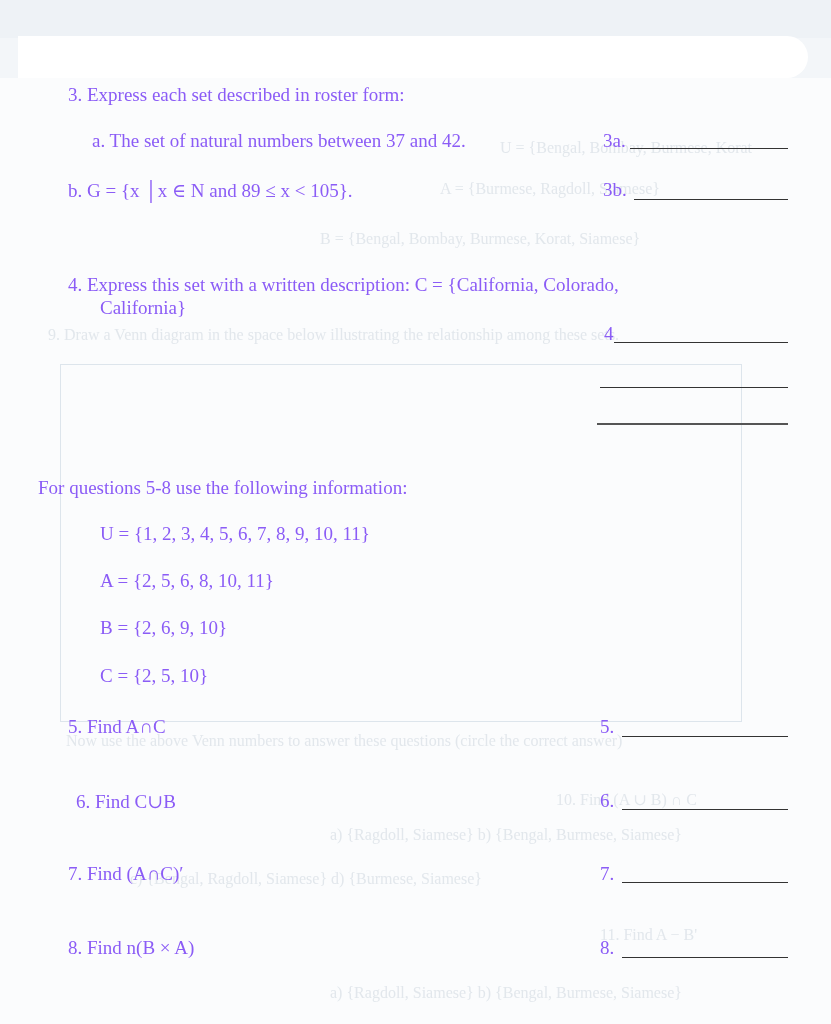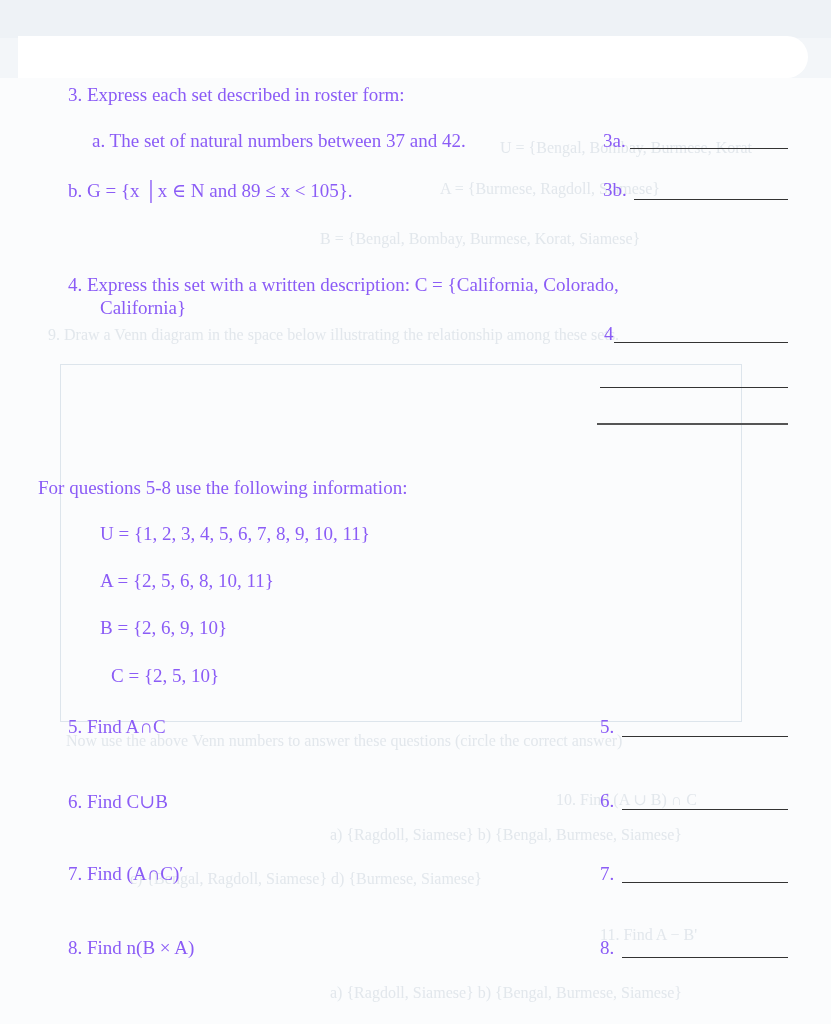--- a/index.html
+++ b/index.html
@@ -66,27 +66,27 @@
 <div class="t" style="left:100px;top:297px;">California}</div>
 <div class="t" style="left:604px;top:323px;">4</div>
 <div class="blank" style="left:614px;top:342px;width:174px;"></div>
 <div class="blank" style="left:600px;top:387px;width:188px;"></div>
 <div class="blank thick" style="left:597px;top:423px;width:191px;"></div>
 
 <div class="t" style="left:38px;top:477px;">For questions 5-8 use the following information:</div>
 <div class="t" style="left:100px;top:523px;">U = {1, 2, 3, 4, 5, 6, 7, 8, 9, 10, 11}</div>
 <div class="t" style="left:100px;top:570px;">A = {2, 5, 6, 8, 10, 11}</div>
 <div class="t" style="left:100px;top:617px;">B = {2, 6, 9, 10}</div>
-<div class="t" style="left:100px;top:665px;margin-left:11px;">C = {2, 5, 10}</div>
+<div class="t" style="left:100px;top:665px;">C = {2, 5, 10}</div>
 
 <div class="t" style="left:68px;top:716px;">5.   Find A∩C</div>
 <div class="t" style="left:600px;top:716px;">5.</div>
 <div class="blank" style="left:622px;top:736px;width:166px;"></div>
 
-<div class="t" style="left:68px;top:790px;">6.  Find C∪B</div>
+<div class="t" style="left:76px;top:790px;">6.  Find C∪B</div>
 <div class="t" style="left:600px;top:790px;">6.</div>
 <div class="blank" style="left:622px;top:809px;width:166px;"></div>
 
 <div class="t" style="left:68px;top:863px;">7.  Find (A∩C)′</div>
 <div class="t" style="left:600px;top:863px;">7.</div>
 <div class="blank" style="left:622px;top:882px;width:166px;"></div>
 
 <div class="t" style="left:68px;top:937px;font-family:Liberation Serif, serif;">8.  Find n(B × A)</div>
 <div class="t" style="left:600px;top:937px;">8.</div>
 <div class="blank" style="left:622px;top:957px;width:166px;"></div>

